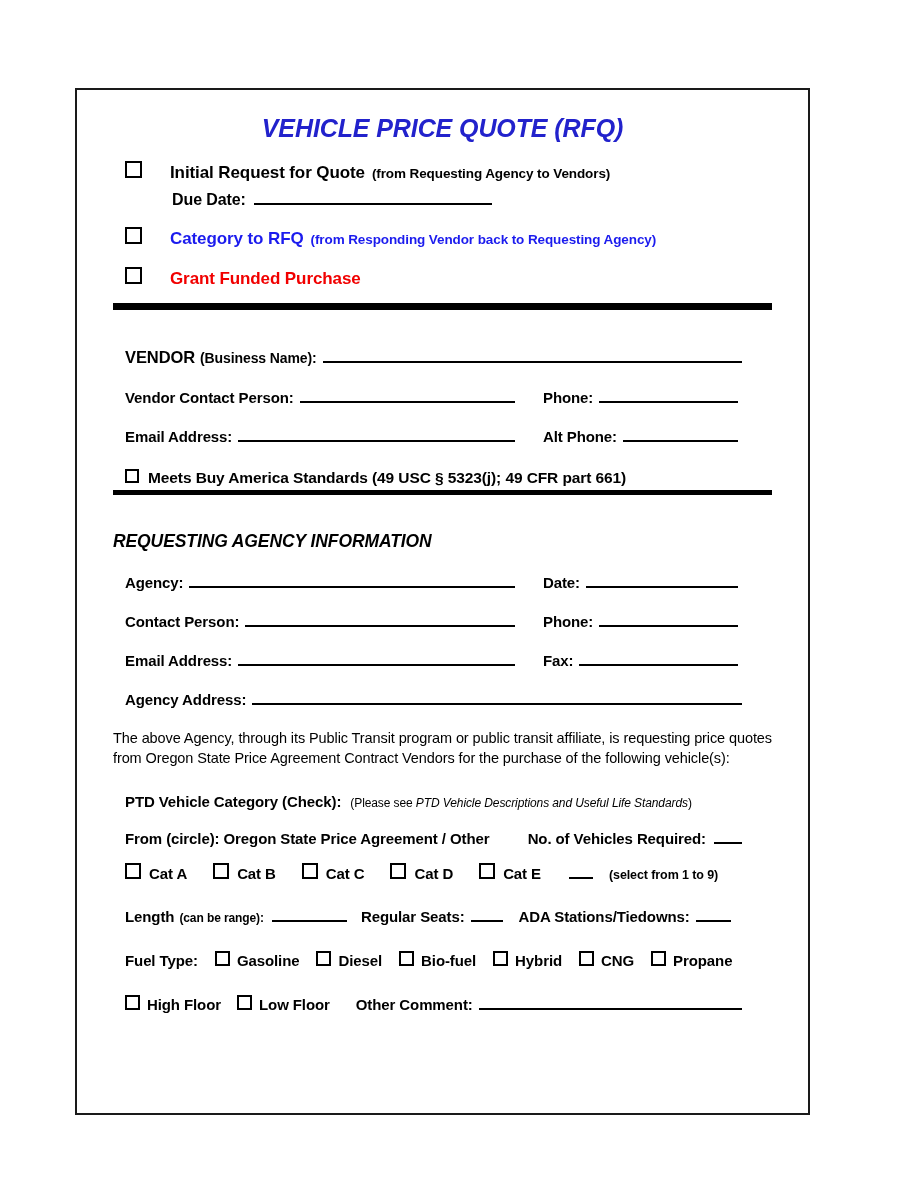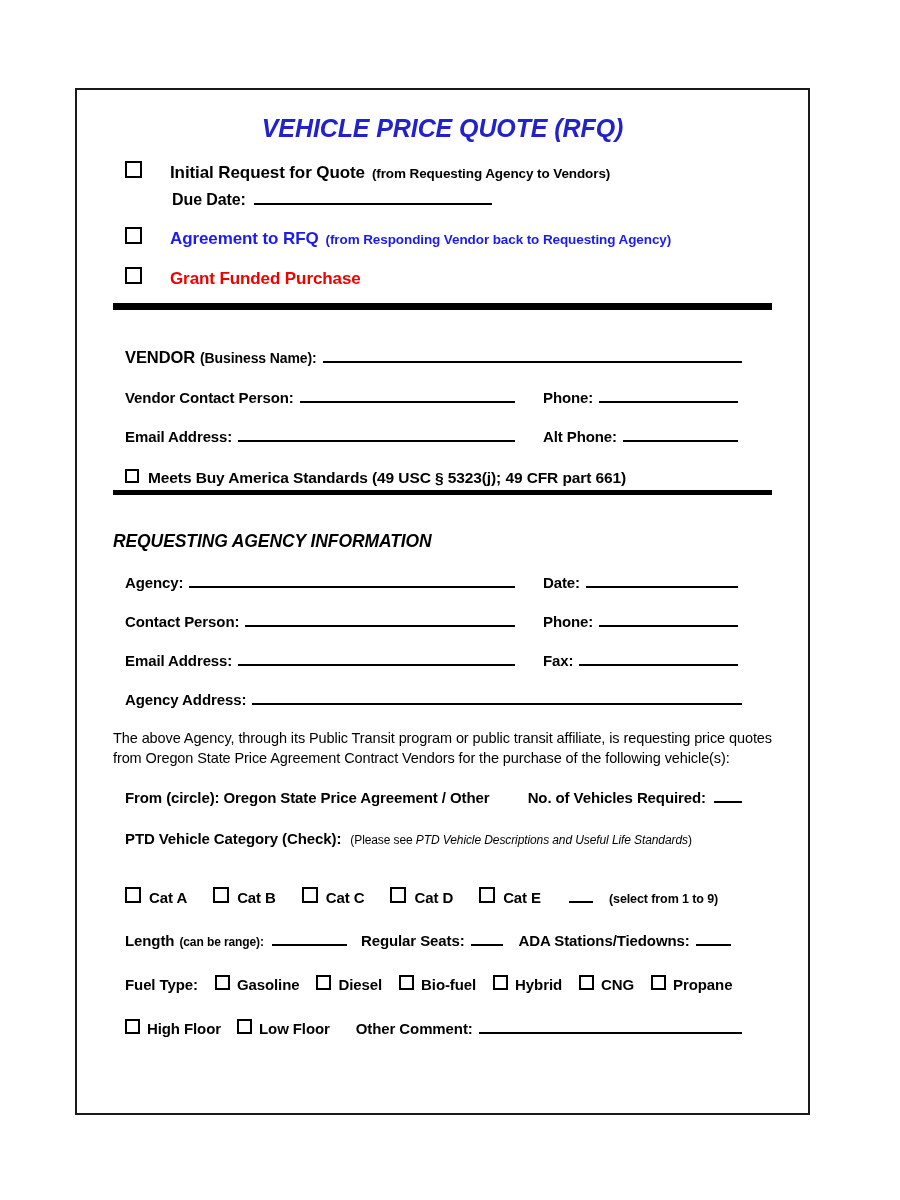--- a/index.html
+++ b/index.html
@@ -62,21 +62,21 @@
   .from-row { margin-top:20px; padding-right:30px; justify-content:space-between; }
   .from-row .lbl { font-size:15px; font-weight:bold; white-space:nowrap; }
   .from-row .right { display:flex; align-items:baseline; }
   .from-row .line { width:28px; margin-left:8px; }
 
   .ptd-row { margin-top:24px; }
   .ptd-row .lbl { font-size:15px; font-weight:bold; white-space:nowrap; }
   .ptd-note { font-size:12px; margin-left:9px; white-space:nowrap; }
   .ptd-note .it { font-style:italic; }
 
-  .cat-row { margin-top:40px; }
+  .cat-row { margin-top:16px; }
   .pair { display:flex; align-items:baseline; }
   .pair .cb { margin-right:8px; }
   .pair .plbl { font-size:15px; font-weight:bold; white-space:nowrap; }
   .cat-row .pair { margin-right:26px; }
   .cat-row .cb { width:16px; height:16px; }
   .cat-row .line { width:24px; margin-left:2px; }
   .cat-row .small-note { font-size:12.5px; font-weight:bold; margin-left:16px; white-space:nowrap; }
 
   .len-row { margin-top:26px; }
   .len-row .lbl { font-size:15px; font-weight:bold; white-space:nowrap; }
@@ -111,21 +111,21 @@
     <span class="opt-label">Initial Request for Quote</span>
     <span class="opt-note">(from Requesting Agency to Vendors)</span>
   </div>
   <div class="frow due">
     <span class="due-label">Due Date:</span>
     <span class="line"></span>
   </div>
 
   <div class="frow opt">
     <span class="cb"></span>
-    <span class="opt-label blue">Agreement to RFQ</span>
+    <span class="opt-label blue">Category to RFQ</span>
     <span class="opt-note blue">(from Responding Vendor back to Requesting Agency)</span>
   </div>
 
   <div class="frow opt">
     <span class="cb"></span>
     <span class="opt-label red">Grant Funded Purchase</span>
   </div>
 
   <div class="bar"></div>
 
@@ -197,32 +197,32 @@
       <span class="line"></span>
     </span>
   </div>
 
   <div class="frow addr-row">
     <span class="lbl">Agency Address:</span>
     <span class="line"></span>
   </div>
 
   <div class="para">The above Agency, through its Public Transit program or public transit affiliate, is requesting price quotes from Oregon State Price Agreement Contract Vendors for the purchase of the following vehicle(s):</div>
+
+  <div class="frow ptd-row">
+    <span class="lbl">PTD Vehicle Category (Check):</span>
+    <span class="ptd-note"><span>(Please see </span><span class="it">PTD Vehicle Descriptions and Useful Life Standards</span><span>)</span></span>
+  </div>
 
   <div class="frow from-row">
     <span class="lbl">From (circle): Oregon State Price Agreement / Other</span>
     <span class="right">
       <span class="lbl">No. of Vehicles Required:</span>
       <span class="line"></span>
     </span>
-  </div>
-
-  <div class="frow ptd-row">
-    <span class="lbl">PTD Vehicle Category (Check):</span>
-    <span class="ptd-note"><span>(Please see </span><span class="it">PTD Vehicle Descriptions and Useful Life Standards</span><span>)</span></span>
   </div>
 
   <div class="frow cat-row">
     <span class="pair">
       <span class="cb"></span>
       <span class="plbl">Cat A</span>
     </span>
     <span class="pair">
       <span class="cb"></span>
       <span class="plbl">Cat B</span>

